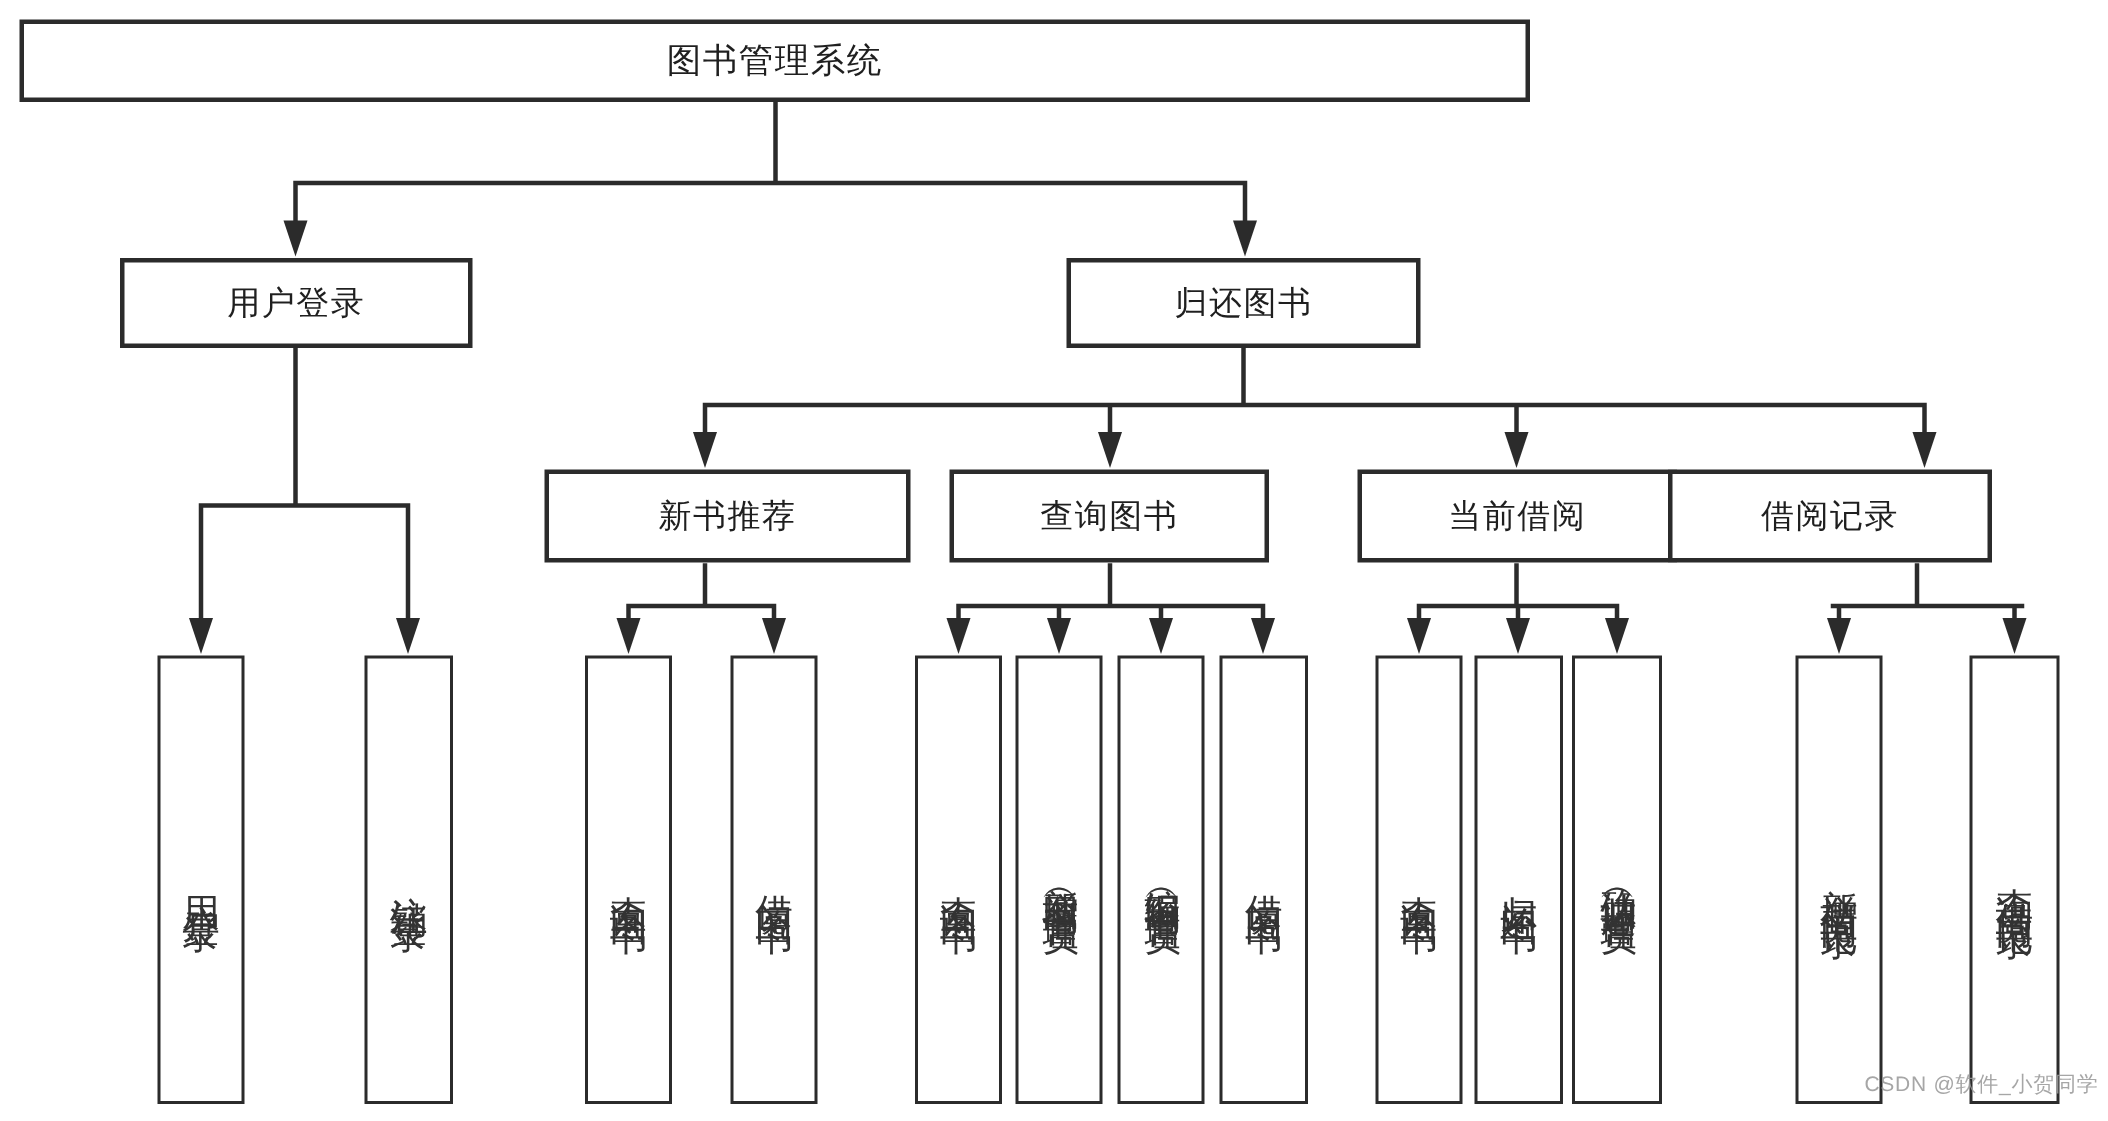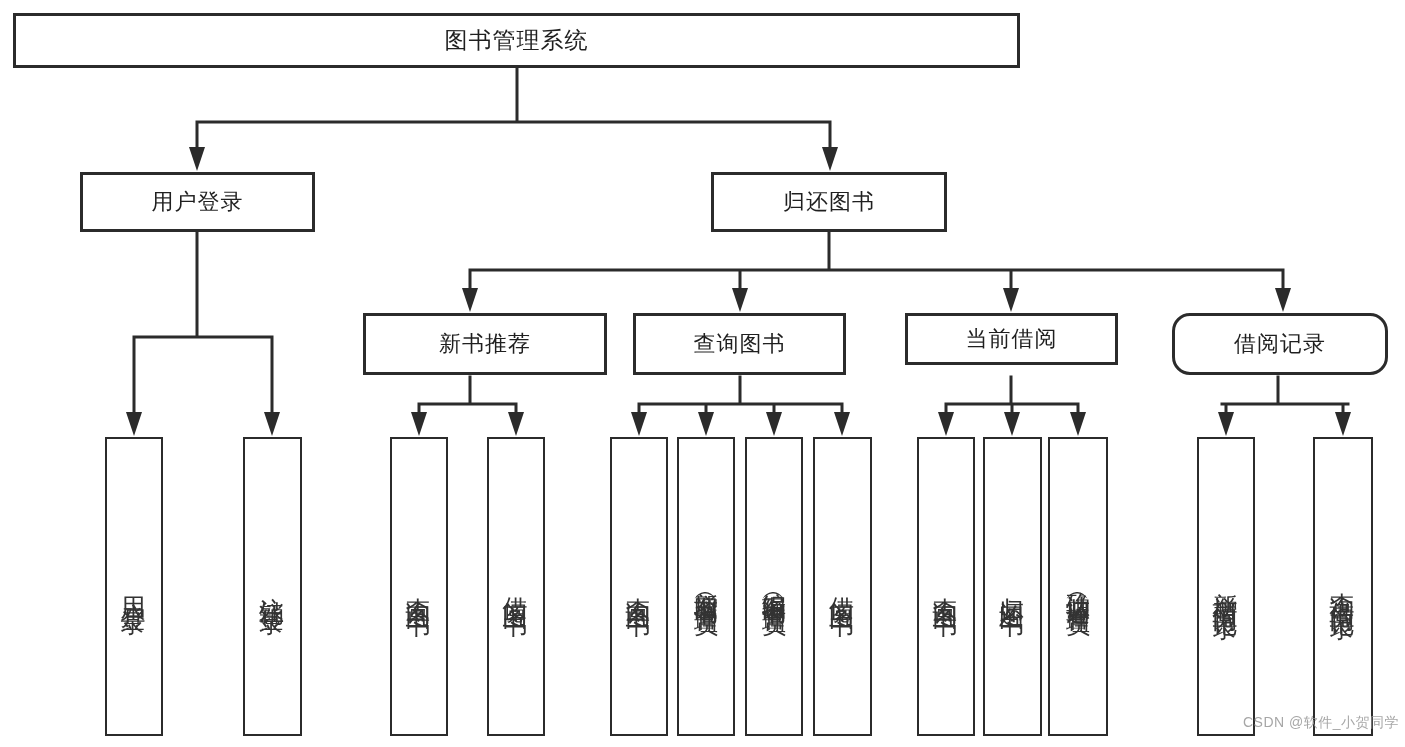--- a/index.html
+++ b/index.html
@@ -106,22 +106,22 @@
     </g>
   </svg>
 
   <div class="node root-node" style="left:13px; top:13px; width:1007px; height:55px;">图书管理系统</div>
 
   <div class="node" style="left:80px; top:172px; width:235px; height:60px;">用户登录</div>
   <div class="node" style="left:711px; top:172px; width:236px; height:60px;">归还图书</div>
 
   <div class="node" style="left:363px; top:313px; width:244px; height:62px;">新书推荐</div>
   <div class="node" style="left:633px; top:313px; width:213px; height:62px;">查询图书</div>
-  <div class="node" style="left:905px; top:313px; width:213px; height:52px;">当前借阅</div>
-  <div class="node" style="left:1172px; top:313px; width:216px; height:62px;border-radius:18px;">借阅记录</div>
+  <div class="node" style="left:905px; top:313px; width:213px; height:62px;">当前借阅</div>
+  <div class="node" style="left:1112px; top:313px; width:216px; height:62px;">借阅记录</div>
 
   <div class="node leaf" style="left:105px; top:437px; width:58px; height:299px;">用户登录</div>
   <div class="node leaf" style="left:243px; top:437px; width:59px; height:299px;">注销登录</div>
 
   <div class="node leaf" style="left:390px; top:437px; width:58px; height:299px;">查询图书</div>
   <div class="node leaf" style="left:487px; top:437px; width:58px; height:299px;">借阅图书</div>
 
   <div class="node leaf" style="left:610px; top:437px; width:58px; height:299px;">查询图书</div>
   <div class="node leaf leaf-long" style="left:677px; top:437px; width:58px; height:299px;">新增图书（管理员）</div>
   <div class="node leaf leaf-long" style="left:745px; top:437px; width:58px; height:299px;">编辑图书（管理员）</div>

